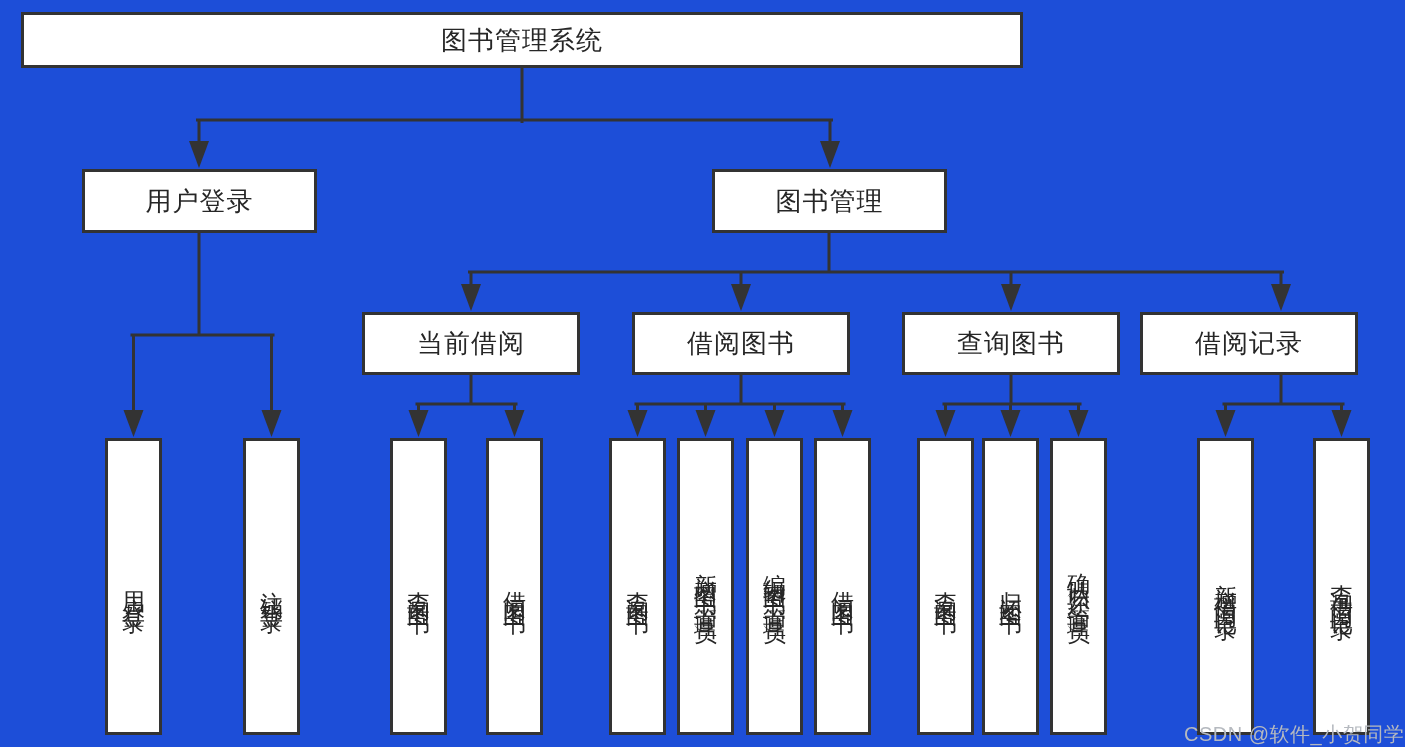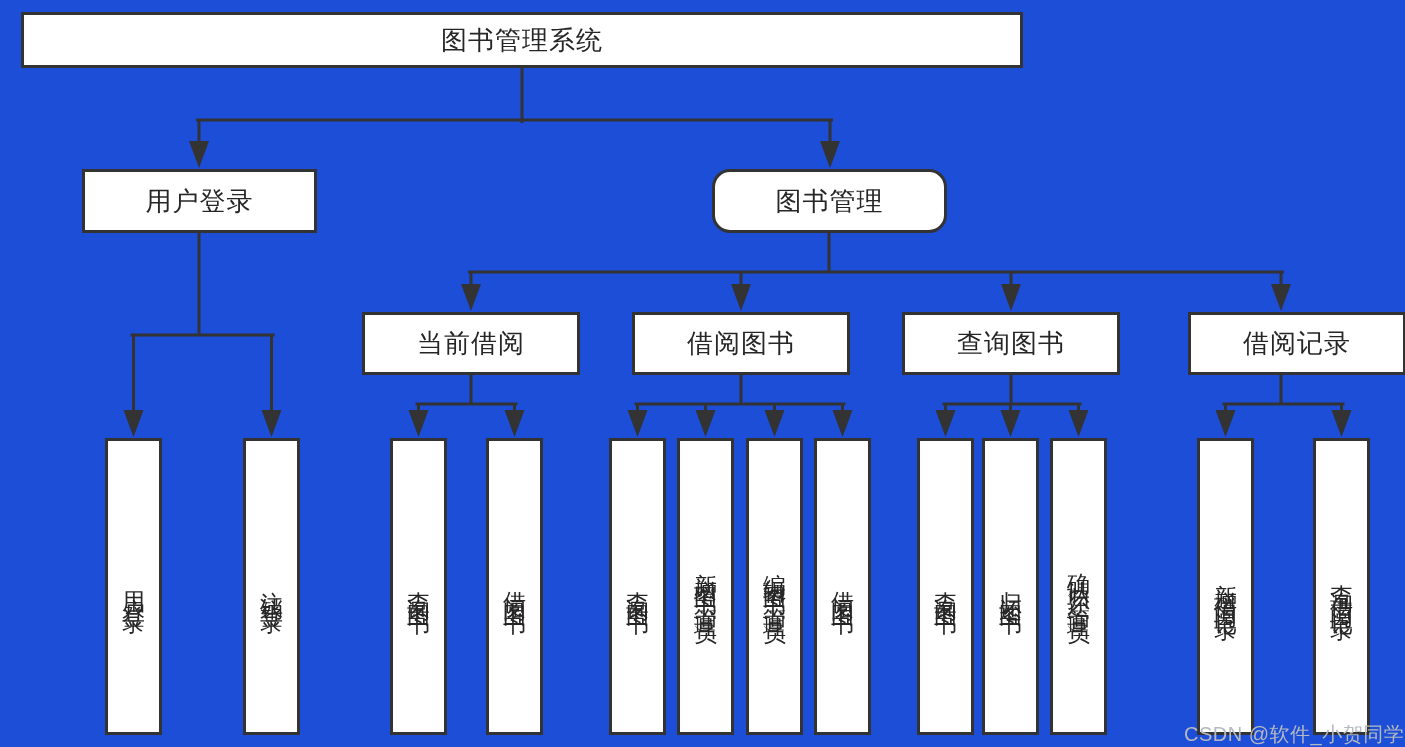--- a/index.html
+++ b/index.html
@@ -35,26 +35,26 @@
     writing-mode: vertical-rl;
     text-orientation: mixed;
     font-size: 23px;
     letter-spacing: 7px;
     color: #262626;
     line-height: 1;
   }
   
   .b-root   { left: 21px;  top: 12px;  width: 1002px; height: 56px; }
   .b-l2a    { left: 82px;  top: 169px; width: 235px;  height: 64px; }
-  .b-l2b    { left: 712px; top: 169px; width: 235px;  height: 64px; border-radius: 18px; }
+  .b-l2b    { left: 712px; top: 169px; width: 235px;  height: 64px; }
   .b-l3     { top: 312px; width: 218px; height: 63px; }
   .b-l3a    { left: 362px; }
   .b-l3b    { left: 632px; }
   .b-l3c    { left: 902px; }
-  .b-l3d    { left: 1188px; text-align: center; }
+  .b-l3d    { left: 1140px; text-align: center; }
   .leaf     { top: 438px; width: 57px; height: 297px; }
   .lf1  { left: 105px; }
   .lf2  { left: 243px; }
   .lf3  { left: 390px; }
   .lf4  { left: 486px; }
   .lf5  { left: 609px; }
   .lf6  { left: 677px; }
   .lf7  { left: 746px; }
   .lf8  { left: 814px; }
   .lf9  { left: 917px; }

